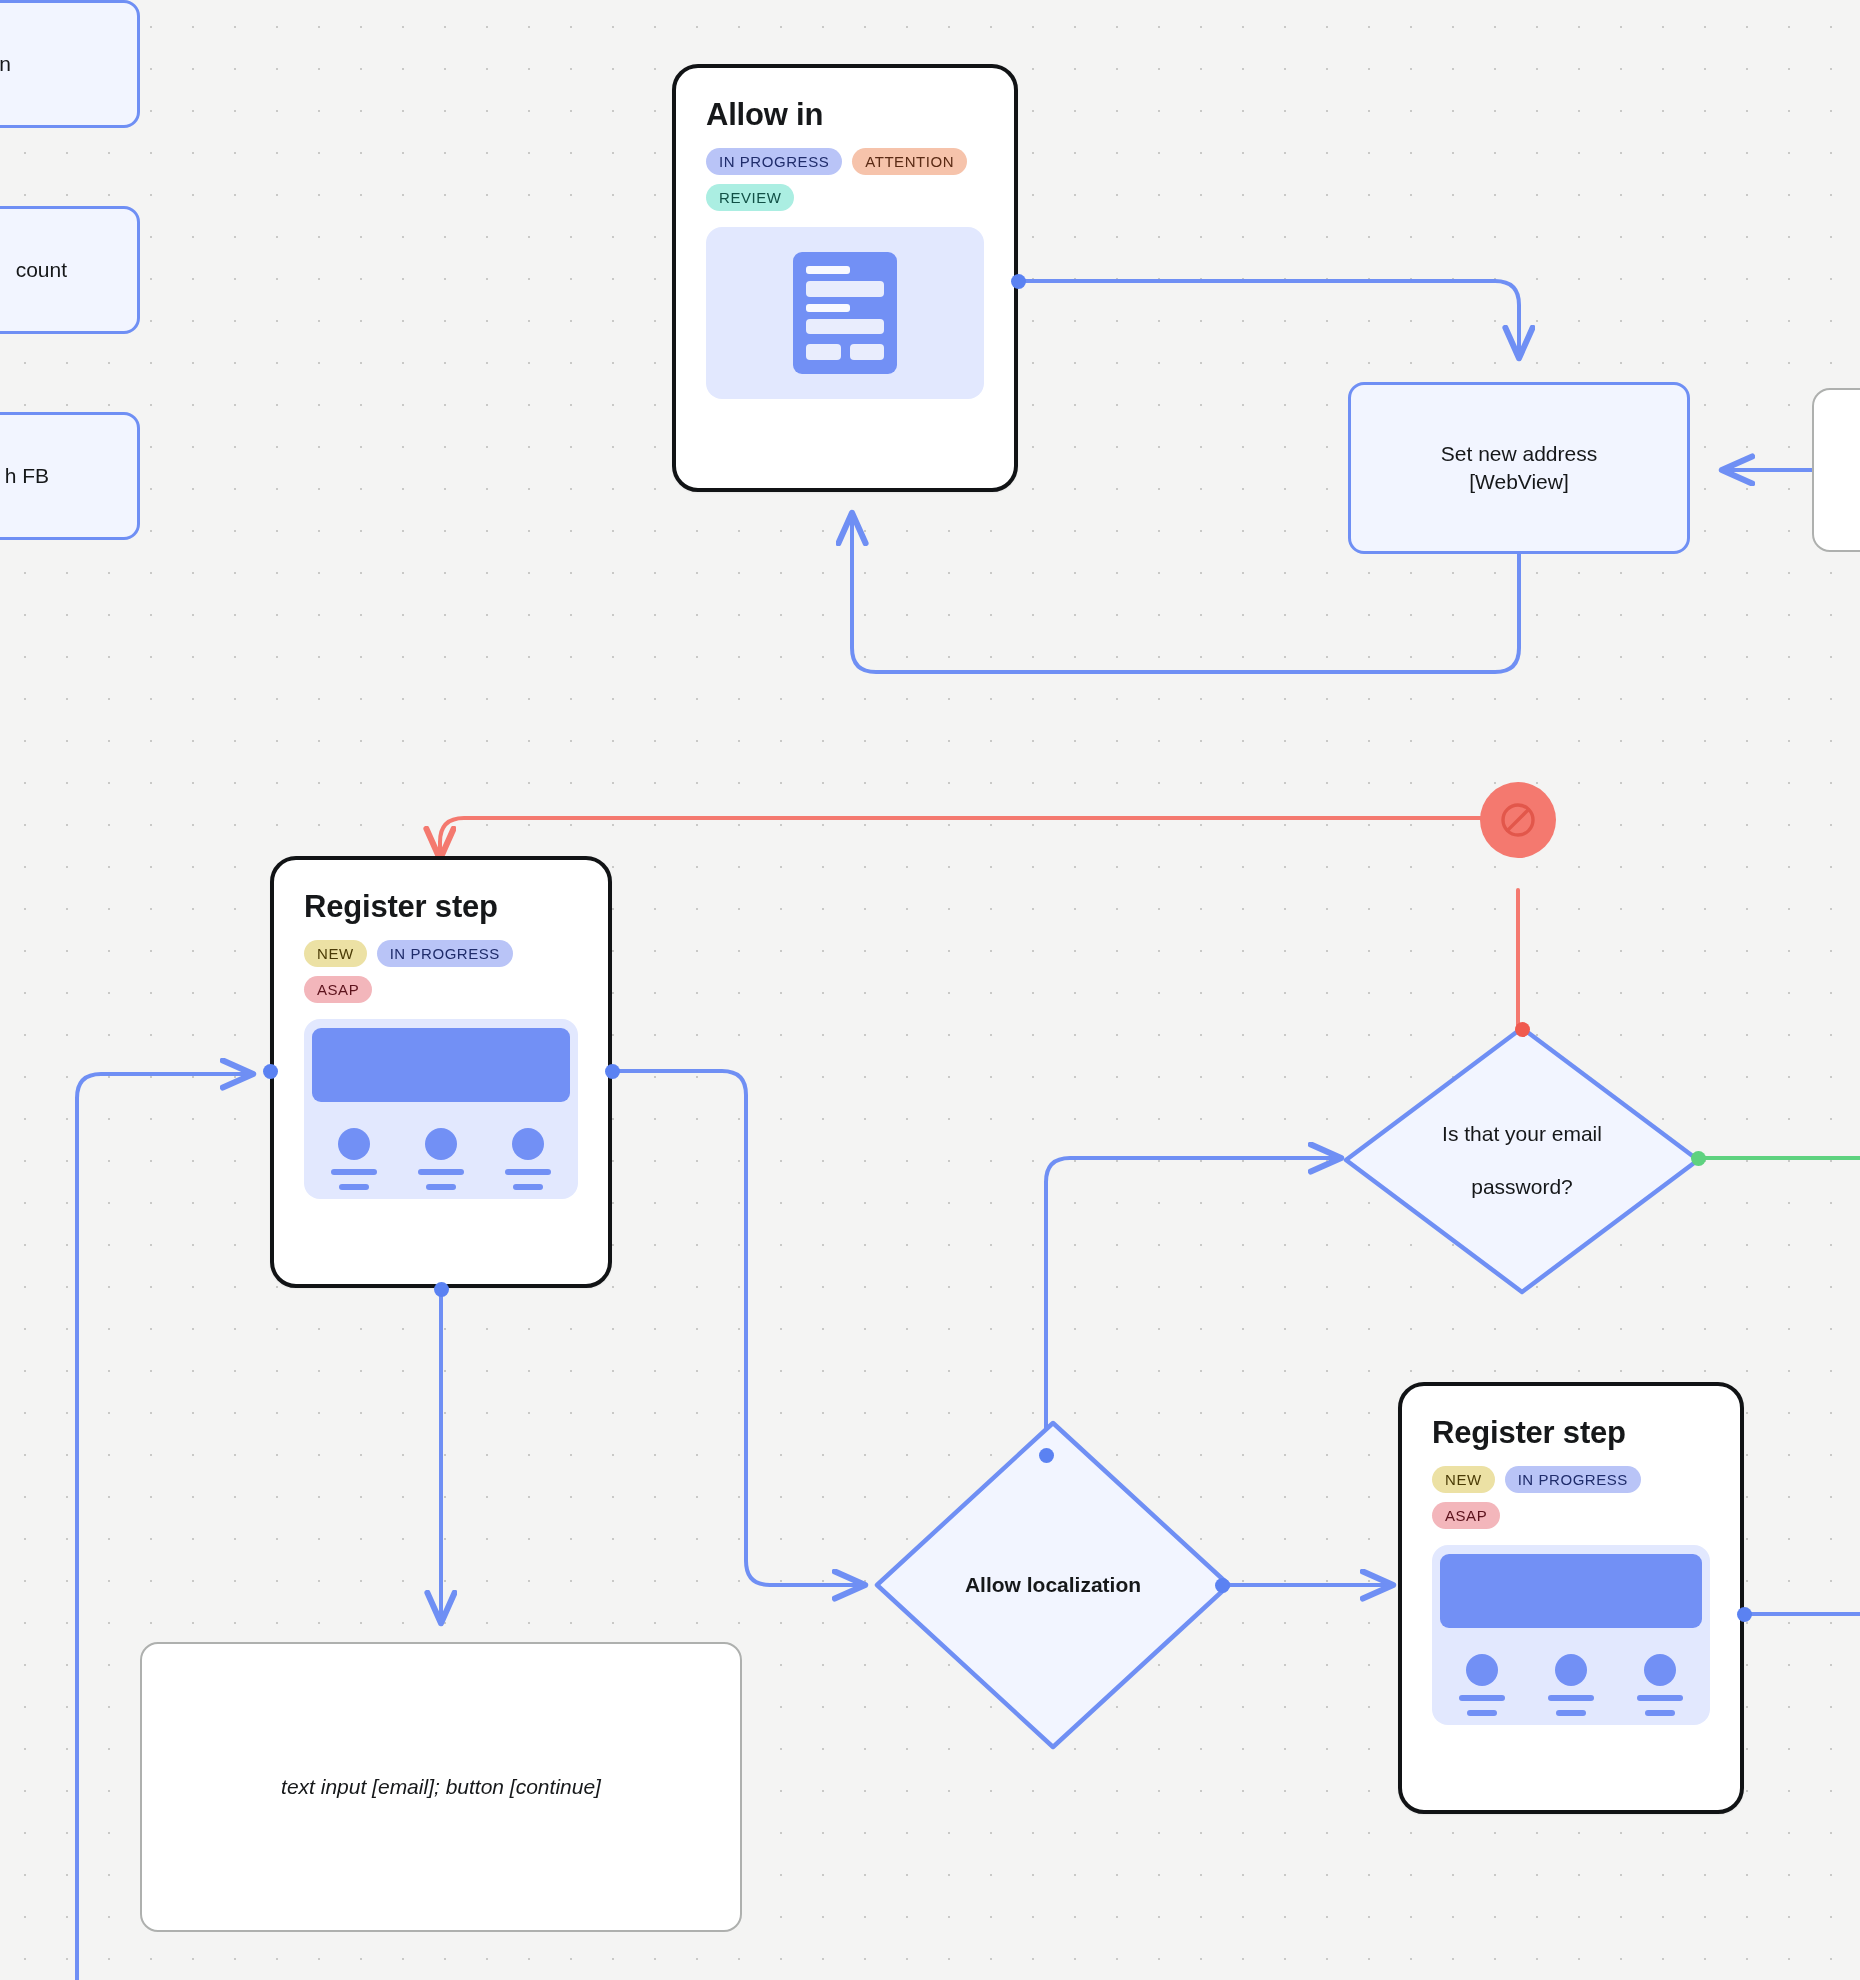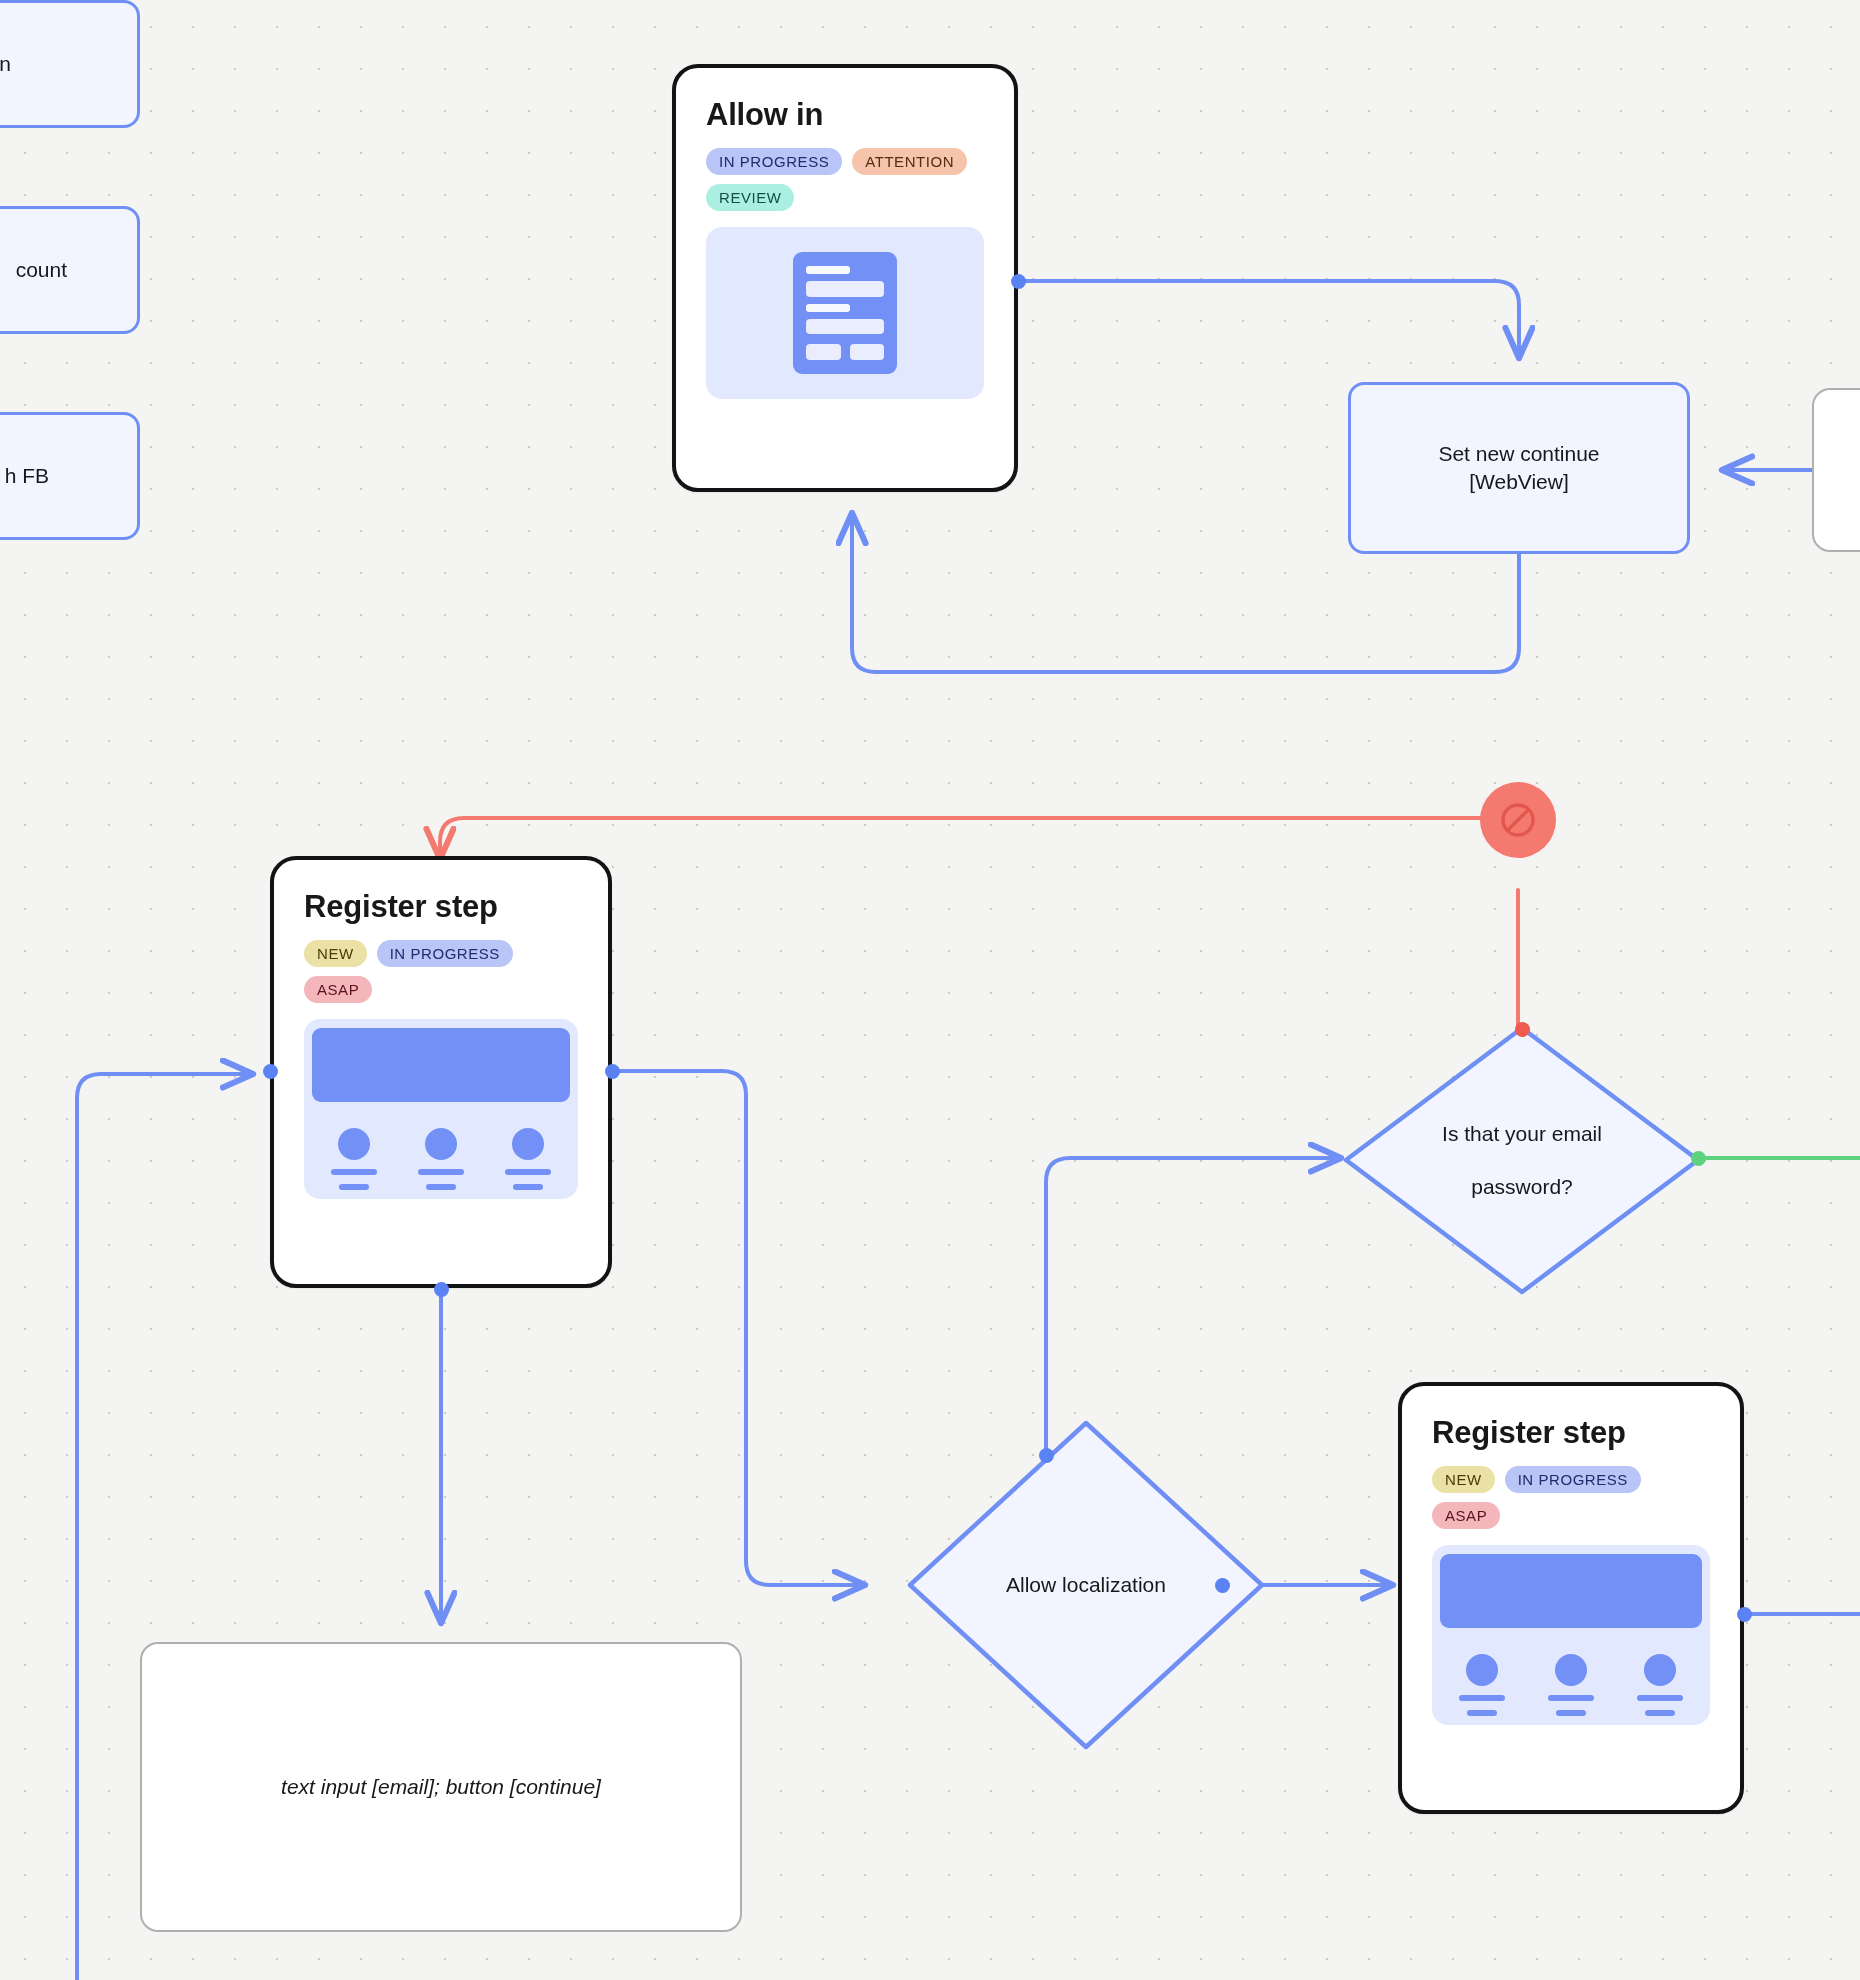--- a/index.html
+++ b/index.html
@@ -248,21 +248,21 @@
         <div class="fg-btns">
           <div class="fg-btn"></div>
           <div class="fg-btn"></div>
         </div>
       </div>
     </div>
   </div>
   <div class="handle" style="left:1011px; top:274px;"></div>
 
   <div class="node plain-node" style="left:1348px; top:382px; width:342px; height:172px; flex-direction:column;">
-    <span>Set new continue</span>
+    <span>Set new address</span>
     <span>[WebView]</span>
   </div>
 
   <div class="node screen-card" style="left:270px; top:856px; width:342px; height:432px;">
     <div class="screen-title">Register step</div>
     <div class="tag-row">
       <span class="tag" style="background:#ece1a4;color:#4a3b06;">NEW</span>
       <span class="tag" style="background:#b9c4f7;color:#1f2c6b;">IN PROGRESS</span>
       <span class="tag" style="background:#f3b6bb;color:#5c121c;">ASAP</span>
     </div>
@@ -290,21 +290,21 @@
     </div>
   </div>
   <div class="handle" style="left:263px; top:1064px;"></div>
   <div class="handle" style="left:605px; top:1064px;"></div>
   <div class="handle" style="left:434px; top:1282px;"></div>
 
   <div class="node note-node" style="left:140px; top:1642px; width:602px; height:290px;">
     <span>text input [email]; button [continue]</span>
   </div>
 
-  <div class="diamond-wrap" style="left:902px; top:1415px; width:368px; height:340px;">
+  <div class="diamond-wrap" style="left:869px; top:1415px; width:368px; height:340px;font-weight:bold;">
     <svg width="368" height="340" viewBox="0 0 368 340" xmlns="http://www.w3.org/2000/svg">
       <path d="M184,8 L360,170 L184,332 L8,170 Z" fill="#f2f5ff" stroke="#6f8ff4" stroke-width="4.5" stroke-linejoin="round"></path>
     </svg>
     <div class="diamond-label">Allow localization</div>
   </div>
   <div class="handle" style="left:1039px; top:1448px;"></div>
   <div class="handle" style="left:1215px; top:1578px;"></div>
 
   <div class="diamond-wrap" style="left:1338px; top:1020px; width:368px; height:280px;">
     <svg width="368" height="280" viewBox="0 0 368 280" xmlns="http://www.w3.org/2000/svg">

